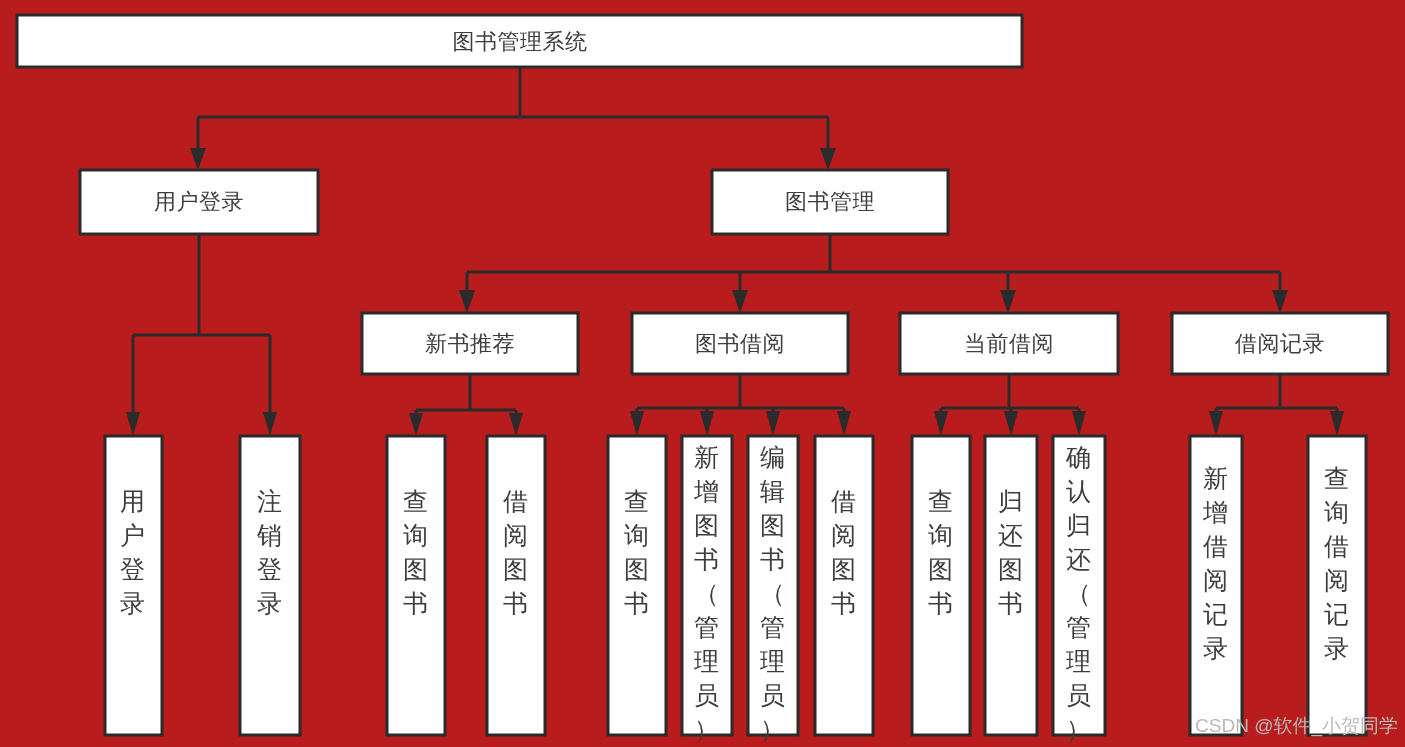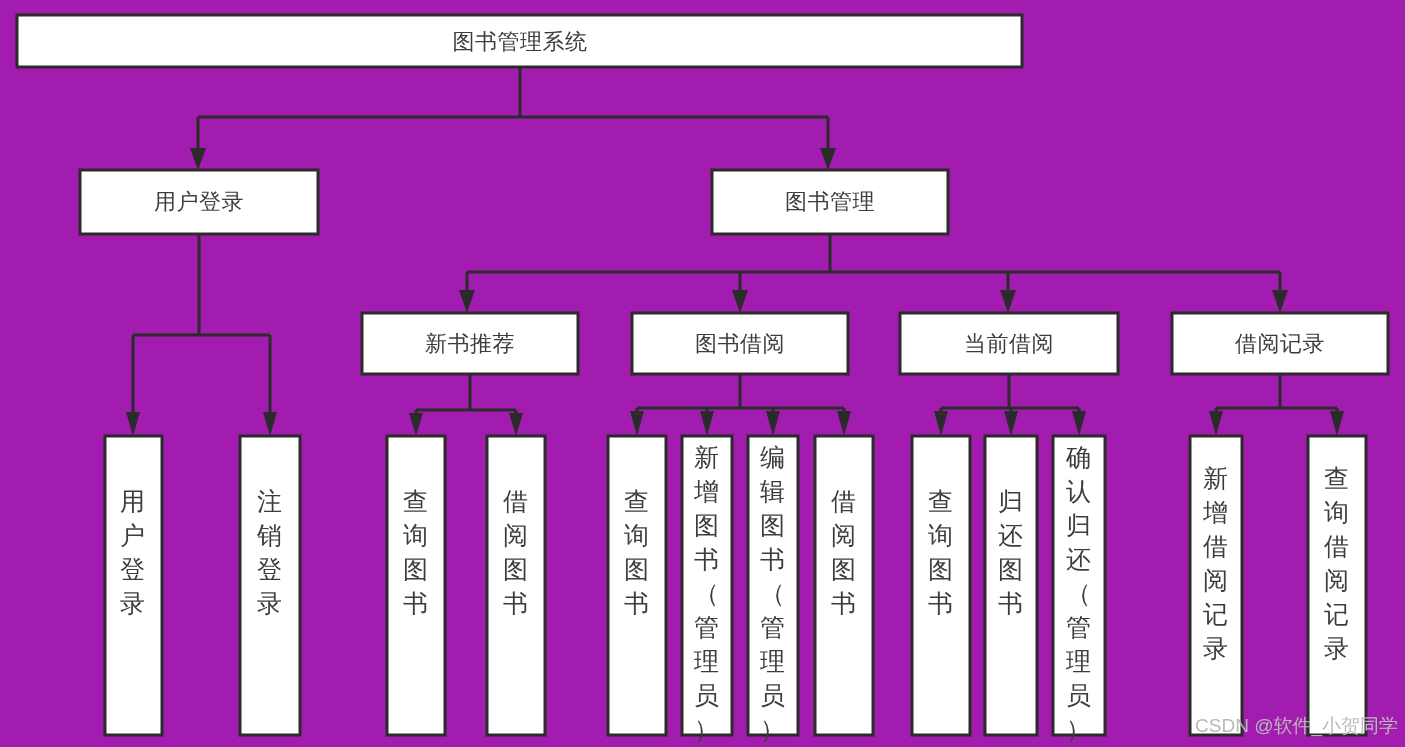--- a/index.html
+++ b/index.html
@@ -11,21 +11,21 @@
     width: 1405px;
     height: 747px;
     font-family: "Liberation Sans", "DejaVu Sans", sans-serif;
     overflow: hidden;
     position: relative;
   }
   #diagram-root {
     position: relative;
     width: 1405px;
     height: 747px;
-    background: #a21caf;
+    background: #b91c1c;
   }
   svg.flowchart {
     display: block;
     width: 1405px;
     height: 747px;
   }
   .node-box {
     fill: #ffffff;
     stroke: #2b2b2b;
     stroke-width: 3;

